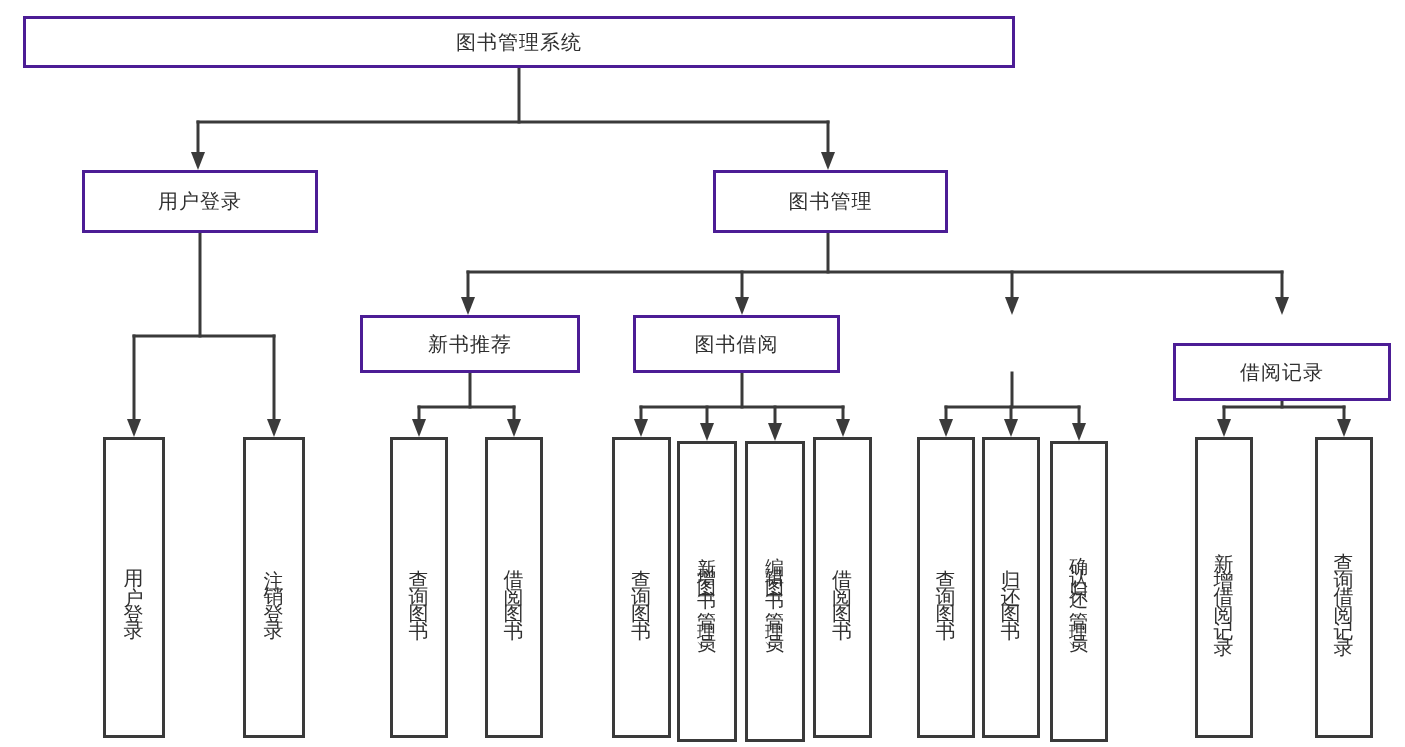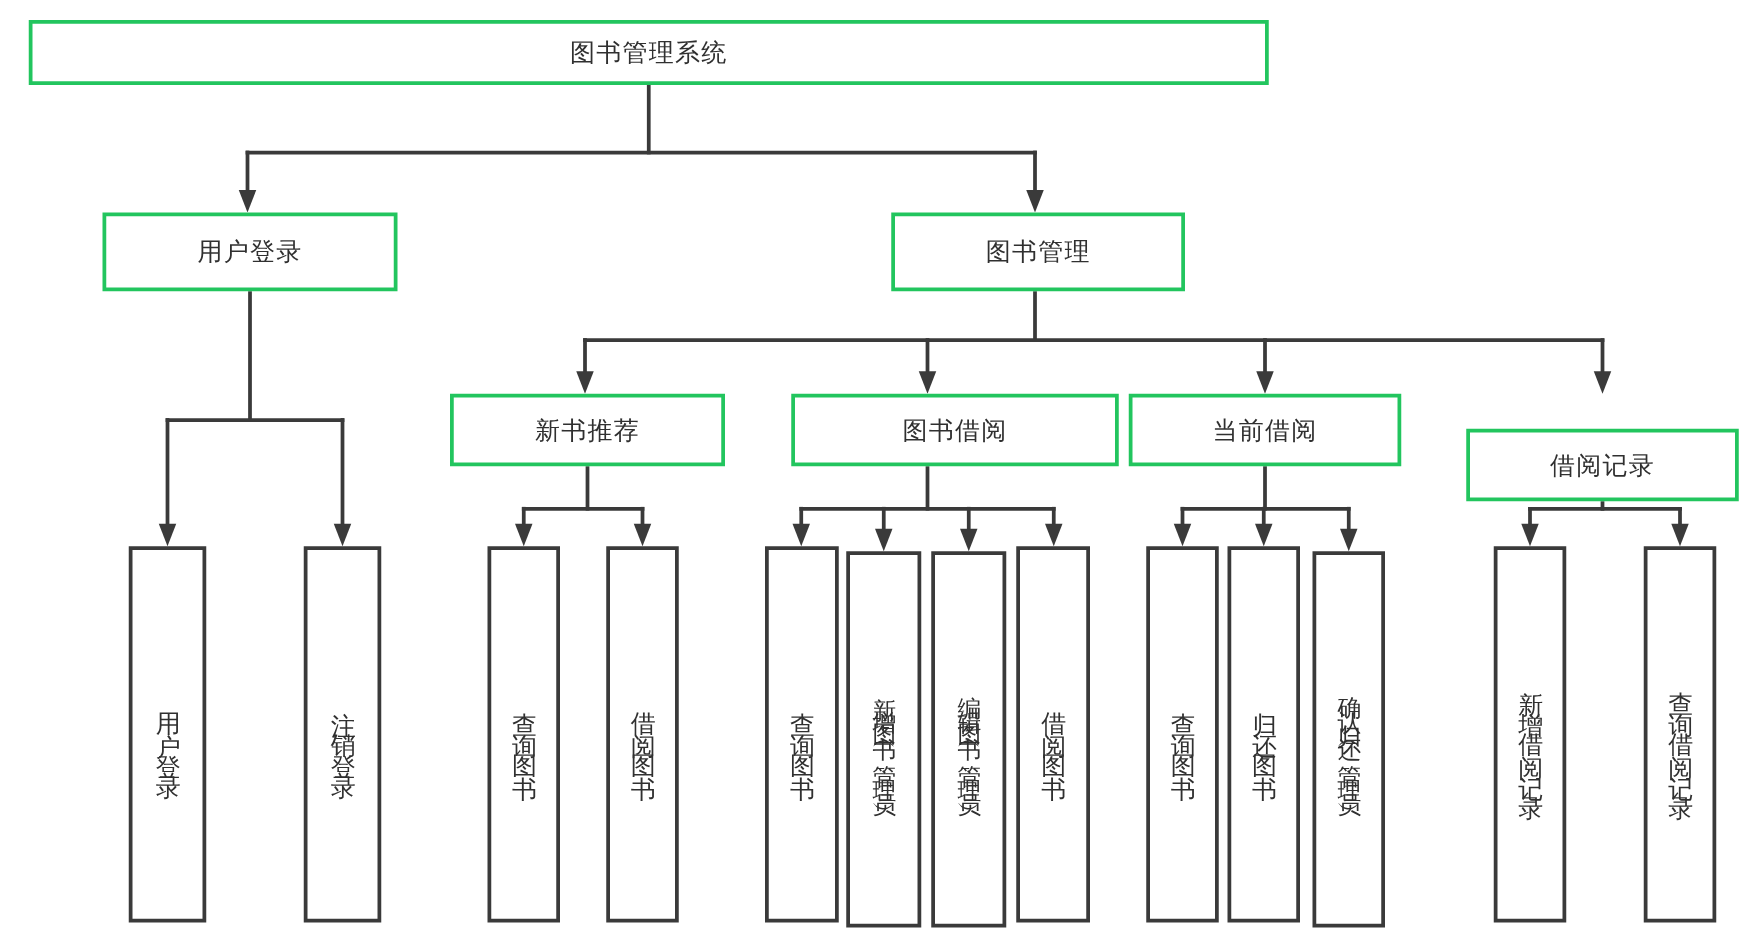--- a/index.html
+++ b/index.html
@@ -3,21 +3,21 @@
 <meta charset="utf-8">
 <style>
   html,body{margin:0;padding:0;background:#ffffff;}
   .stage{
     position:relative;width:1405px;height:747px;background:#ffffff;
     font-family:"Liberation Sans","DejaVu Sans",sans-serif;color:#303030;
     overflow:hidden;
   }
   svg.wires{position:absolute;left:0;top:0;width:1405px;height:747px;}
   .box{
-    position:absolute;box-sizing:border-box;border:3px solid #22c55e;background:#ffffff;
+    position:absolute;box-sizing:border-box;border:3px solid #4c1d95;background:#ffffff;
     display:flex;align-items:center;justify-content:center;
     font-size:20px;letter-spacing:1px;white-space:nowrap;
   }
   .vbox{
     position:absolute;box-sizing:border-box;border:3px solid #3a3a3a;background:#ffffff;
     display:flex;align-items:center;justify-content:center;
     font-size:20px;
   }
   .vbox span{
     writing-mode:vertical-rl;text-orientation:mixed;
@@ -99,22 +99,21 @@
       <polygon points="1337,419 1351,419 1344,437"></polygon>
     </g>
   </svg>
 
   <div class="box" style="left:23px;top:16px;width:992px;height:52px;">图书管理系统</div>
 
   <div class="box" style="left:82px;top:170px;width:236px;height:63px;">用户登录</div>
   <div class="box" style="left:713px;top:170px;width:235px;height:63px;">图书管理</div>
 
   <div class="box" style="left:360px;top:315px;width:220px;height:58px;">新书推荐</div>
-  <div class="box" style="left:633px;top:315px;width:262px;height:58px;">图书借阅</div>
-  <div class="box" style="left:903px;top:315px;width:218px;height:58px;">当前借阅</div>
+  <div class="box" style="left:633px;top:315px;width:207px;height:58px;">图书借阅</div>
   <div class="box" style="left:1173px;top:315px;width:218px;height:58px;margin-top:28px;">借阅记录</div>
 
   <div class="vbox" style="left:103px;top:437px;width:62px;height:301px;">
     <span>用户登录</span>
     </div>
   <div class="vbox" style="left:243px;top:437px;width:62px;height:301px;">
     <span>注销登录</span>
     </div>
 
   <div class="vbox" style="left:390px;top:437px;width:58px;height:301px;">

